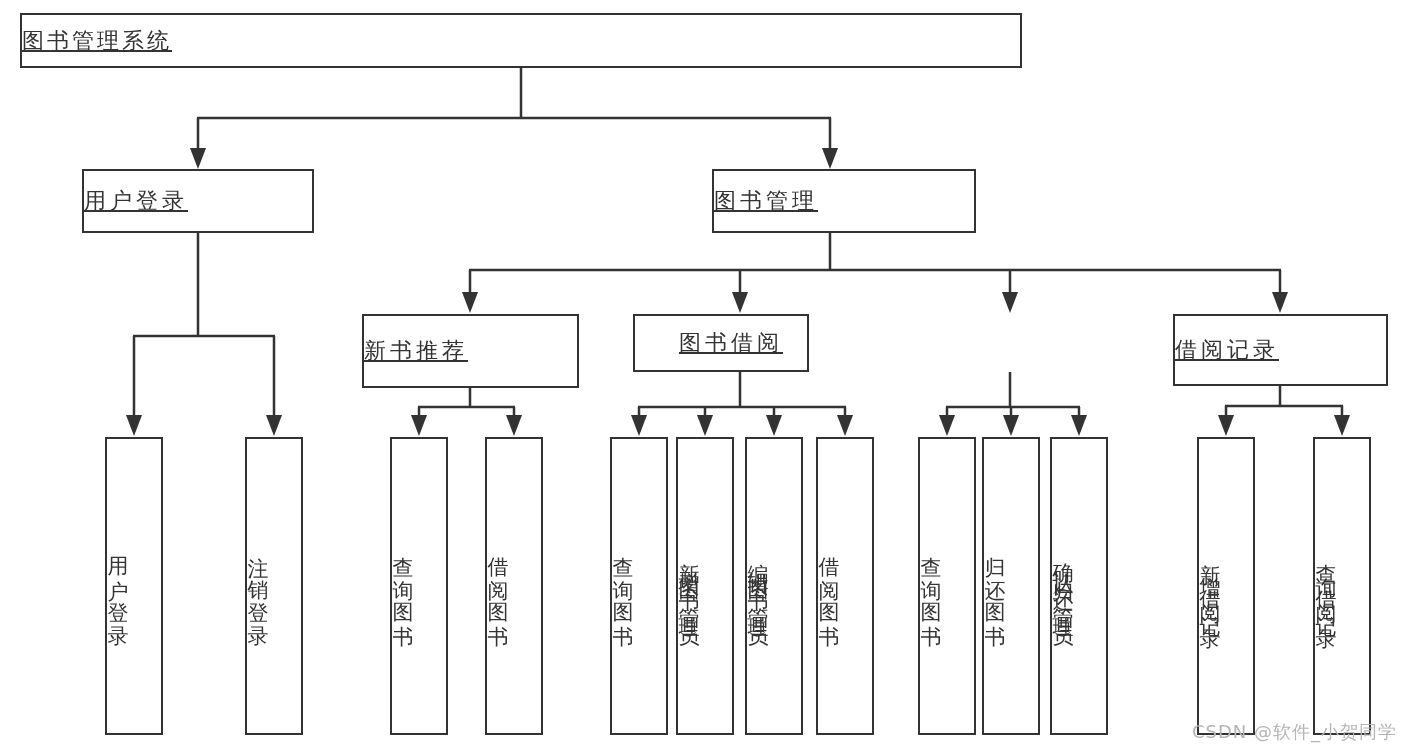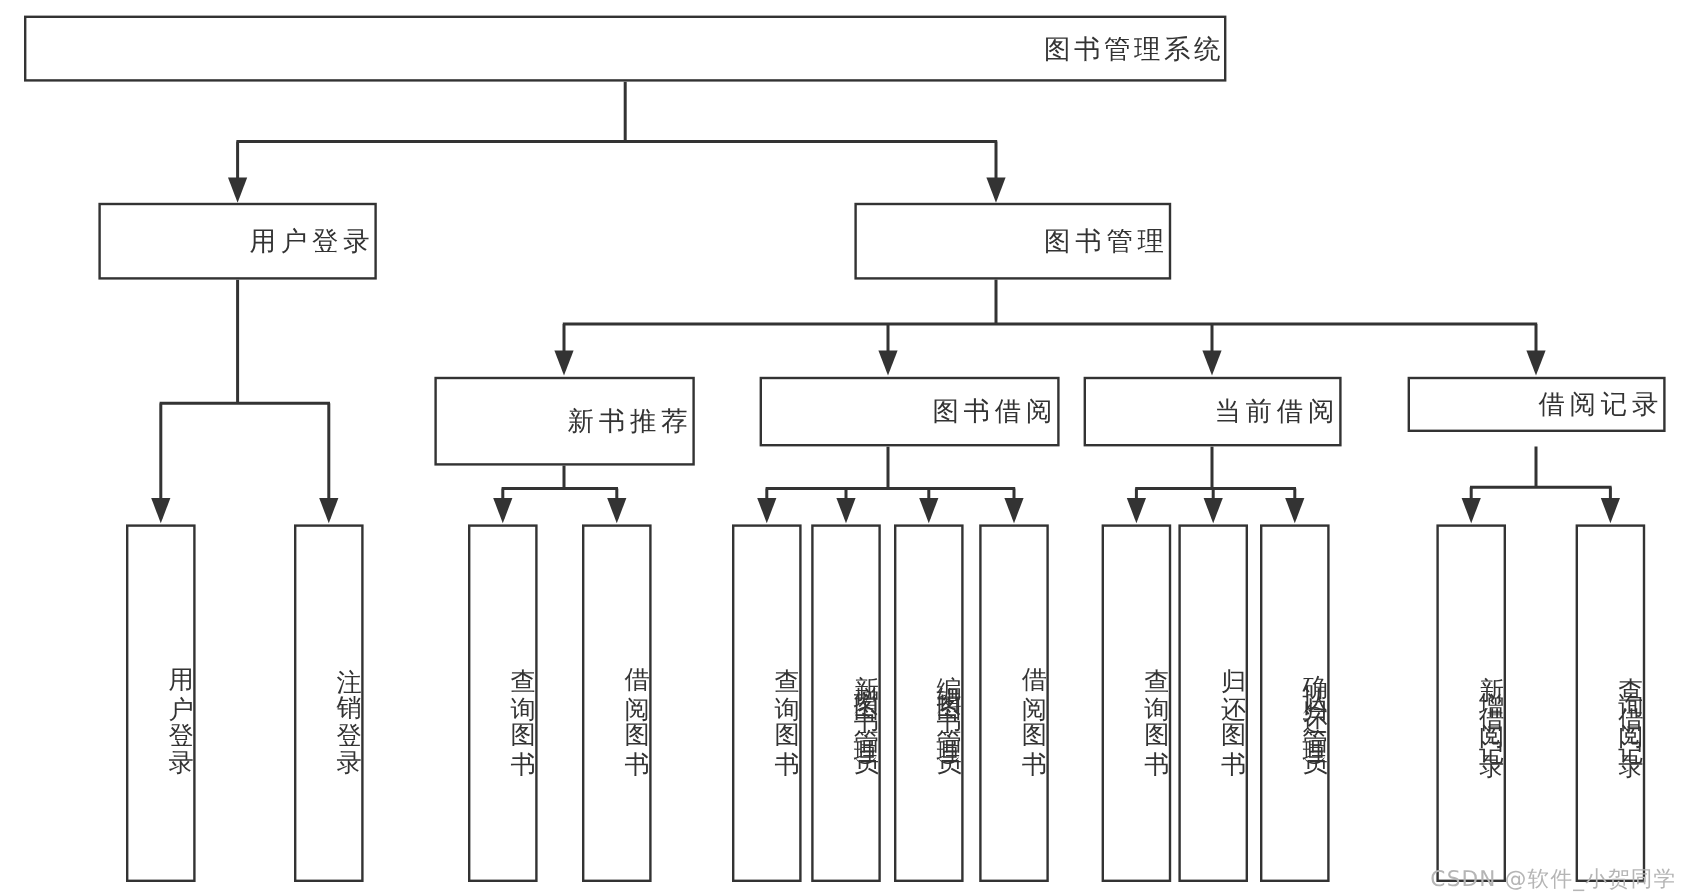--- a/index.html
+++ b/index.html
@@ -27,22 +27,23 @@
     width:1405px;height:747px;
     color:var(--line);
   }
   .node{
     position:absolute;
     box-sizing:border-box;
     border:2.5px solid var(--line);
     background:var(--box-bg);
     display:flex;
     align-items:center;
-    justify-content:flex-end;
+    justify-content:flex-start;
     color:var(--text);
+    text-decoration:underline;
   }
   .node.h{
     font-size:22px;
     letter-spacing:4px;
     white-space:nowrap;
   }
   .node.root{ font-size:22px; letter-spacing:3px; }
   .leaf span{
     writing-mode:vertical-rl;
     text-orientation:mixed;
@@ -109,27 +110,24 @@
   <div class="node h" style="left:82px;top:169px;width:232px;height:64px;">
     <span>用户登录</span>
   </div>
   <div class="node h" style="left:712px;top:169px;width:264px;height:64px;">
     <span>图书管理</span>
   </div>
 
   <div class="node h" style="left:362px;top:314px;width:217px;height:74px;">
     <span>新书推荐</span>
   </div>
-  <div class="node h" style="left:633px;top:314px;width:250px;height:58px;">
+  <div class="node h" style="left:633px;top:314px;width:176px;height:58px;padding-left:44px;">
     <span>图书借阅</span>
   </div>
-  <div class="node h" style="left:903px;top:314px;width:215px;height:58px;">
-    <span>当前借阅</span>
-  </div>
-  <div class="node h" style="left:1173px;top:314px;width:215px;height:46px;">
+  <div class="node h" style="left:1173px;top:314px;width:215px;height:72px;">
     <span>借阅记录</span>
   </div>
 
   <div class="node leaf ls-wide" style="left:105px;top:437px;width:58px;height:298px;">
     <span>用户登录</span>
   </div>
   <div class="node leaf ls-wide" style="left:245px;top:437px;width:58px;height:298px;">
     <span>注销登录</span>
   </div>
 

